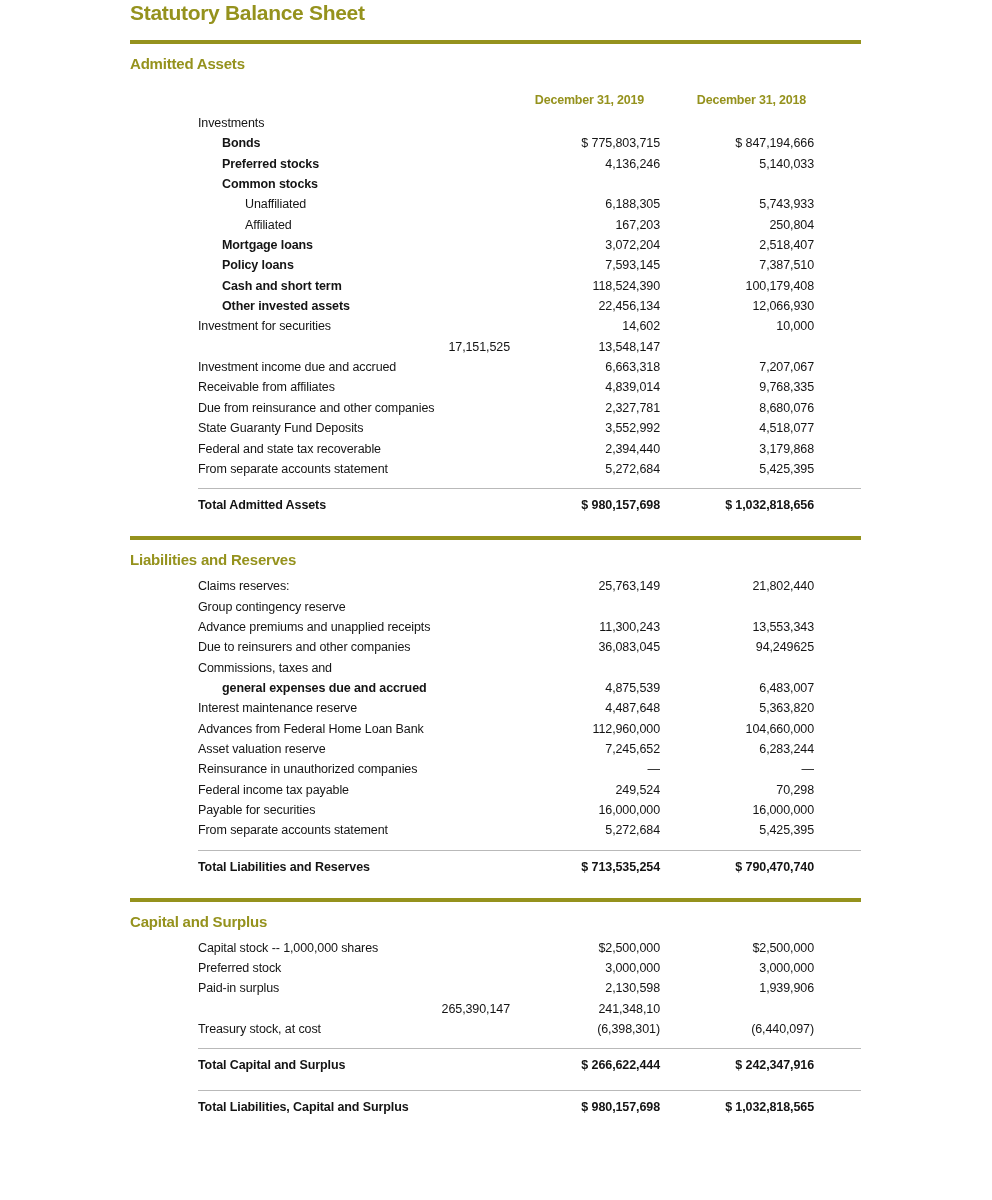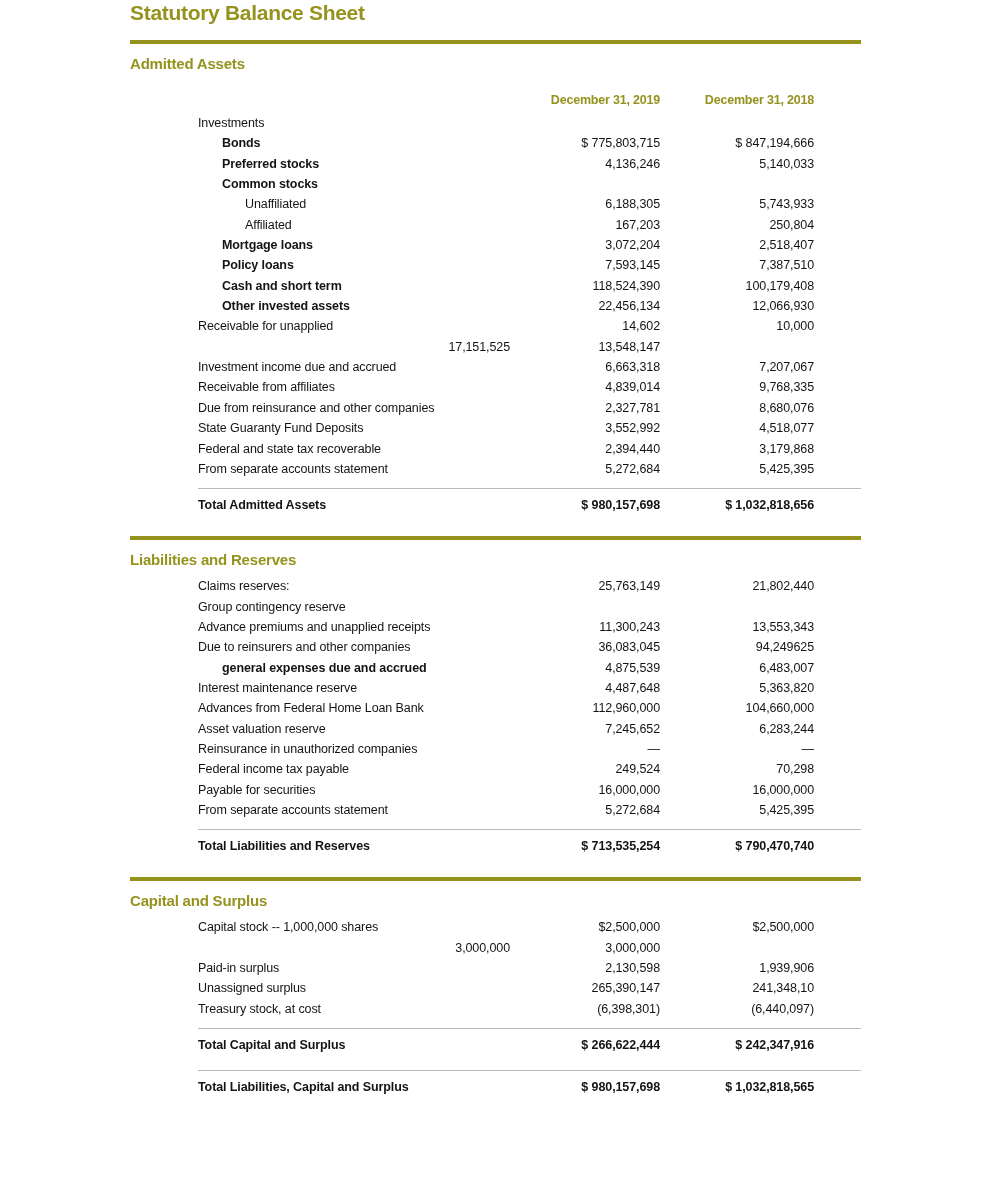--- a/index.html
+++ b/index.html
@@ -19,21 +19,21 @@
     color:var(--olive);letter-spacing:-0.3px;
   }
   .thick-rule{height:4px;background:var(--olive);margin-top:14px;}
   .sec-heading{
     margin:11px 0 0;font-size:15px;line-height:18px;font-weight:700;
     color:var(--olive);letter-spacing:-0.2px;
   }
   .table{margin-left:68px;width:663px;}
   .col-headers{
     display:grid;grid-template-columns:1fr 150px 154px 47px;
-    margin-top:20px;font-size:12.5px;line-height:15px;font-weight:700;color:var(--olive);
+    margin-top:20px;font-size:12.5px;line-height:15px;font-weight:700;color:var(--olive);gap:8px;
   }
   .col-headers .ch{text-align:right;letter-spacing:-0.2px;}
   .rows{margin-top:7px;}
   .col-headers + .rows{margin-top:5px;}
   .row{
     display:grid;grid-template-columns:1fr 150px 154px 47px;
     height:20.35px;line-height:20.35px;font-size:12.5px;letter-spacing:-0.1px;
     white-space:nowrap;
   }
   .lab.i1{padding-left:24px;font-weight:bold;}
@@ -130,21 +130,21 @@
   </div>
 
   <div class="row">
     <span class="lab i1">Other invested assets</span>
     <span class="v v1">22,456,134</span>
     <span class="v v2">12,066,930</span>
     <span></span>
   </div>
 
   <div class="row">
-    <span class="lab">Receivable for unapplied</span>
+    <span class="lab">Investment for securities</span>
     <span class="v v1">14,602</span>
     <span class="v v2">10,000</span>
     <span></span>
   </div>
 
   <div class="row">
     <span class="v v1">17,151,525</span>
     <span class="v v2">13,548,147</span>
     <span></span>
   </div>
@@ -231,20 +231,26 @@
     <span></span>
   </div>
 
   <div class="row">
     <span class="lab">Due to reinsurers and other companies</span>
     <span class="v v1">36,083,045</span>
     <span class="v v2">94,249625</span>
     <span></span>
   </div>
 
+  <div class="row">
+    <span class="lab">Commissions, taxes and</span>
+    <span class="v v1"></span>
+    <span class="v v2"></span>
+    <span></span>
+  </div>
 
   <div class="row">
     <span class="lab i1">general expenses due and accrued</span>
     <span class="v v1">4,875,539</span>
     <span class="v v2">6,483,007</span>
     <span></span>
   </div>
 
   <div class="row">
     <span class="lab">Interest maintenance reserve</span>
@@ -314,34 +320,34 @@
 
         <div class="rows">
   <div class="row">
     <span class="lab">Capital stock -- 1,000,000 shares</span>
     <span class="v v1">$2,500,000</span>
     <span class="v v2">$2,500,000</span>
     <span></span>
   </div>
 
   <div class="row">
+    <span class="lab">Preferred stock</span>
     <span class="v v1">3,000,000</span>
     <span class="v v2">3,000,000</span>
     <span></span>
   </div>
 
   <div class="row">
     <span class="lab">Paid-in surplus</span>
     <span class="v v1">2,130,598</span>
     <span class="v v2">1,939,906</span>
     <span></span>
   </div>
 
   <div class="row">
-    <span class="lab">Unassigned surplus</span>
     <span class="v v1">265,390,147</span>
     <span class="v v2">241,348,10</span>
     <span></span>
   </div>
 
   <div class="row">
     <span class="lab">Treasury stock, at cost</span>
     <span class="v v1">(6,398,301)</span>
     <span class="v v2">(6,440,097)</span>
     <span></span>

